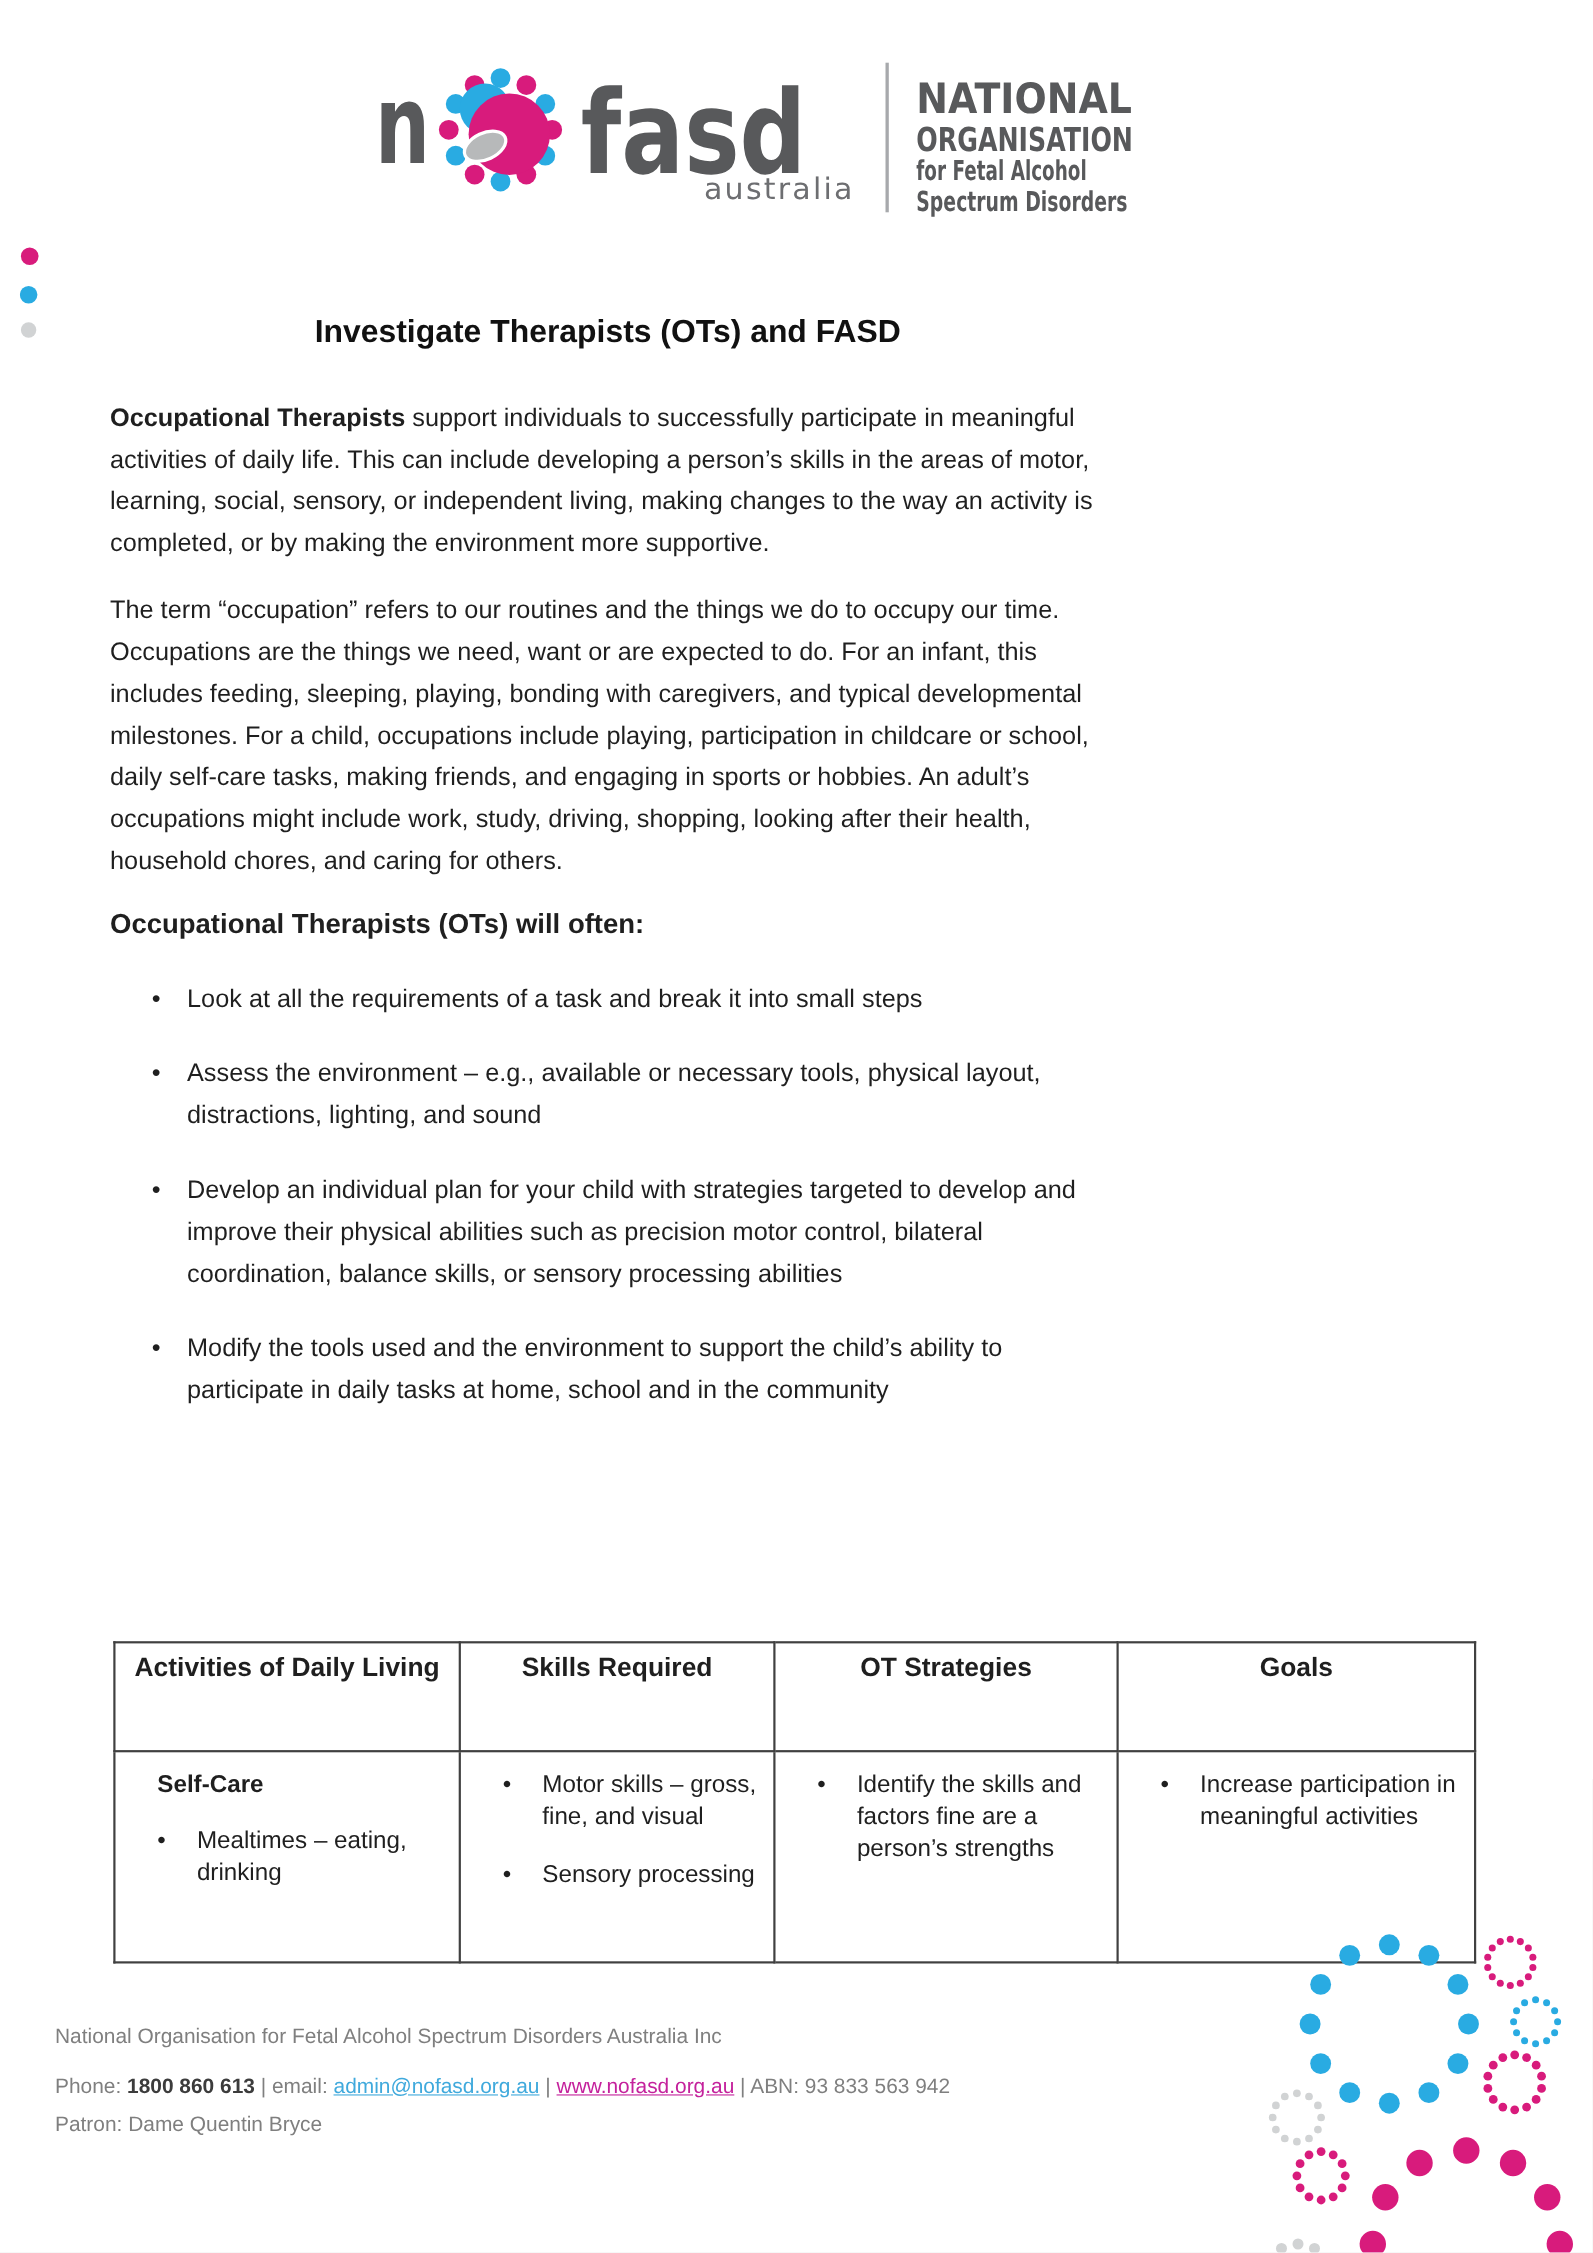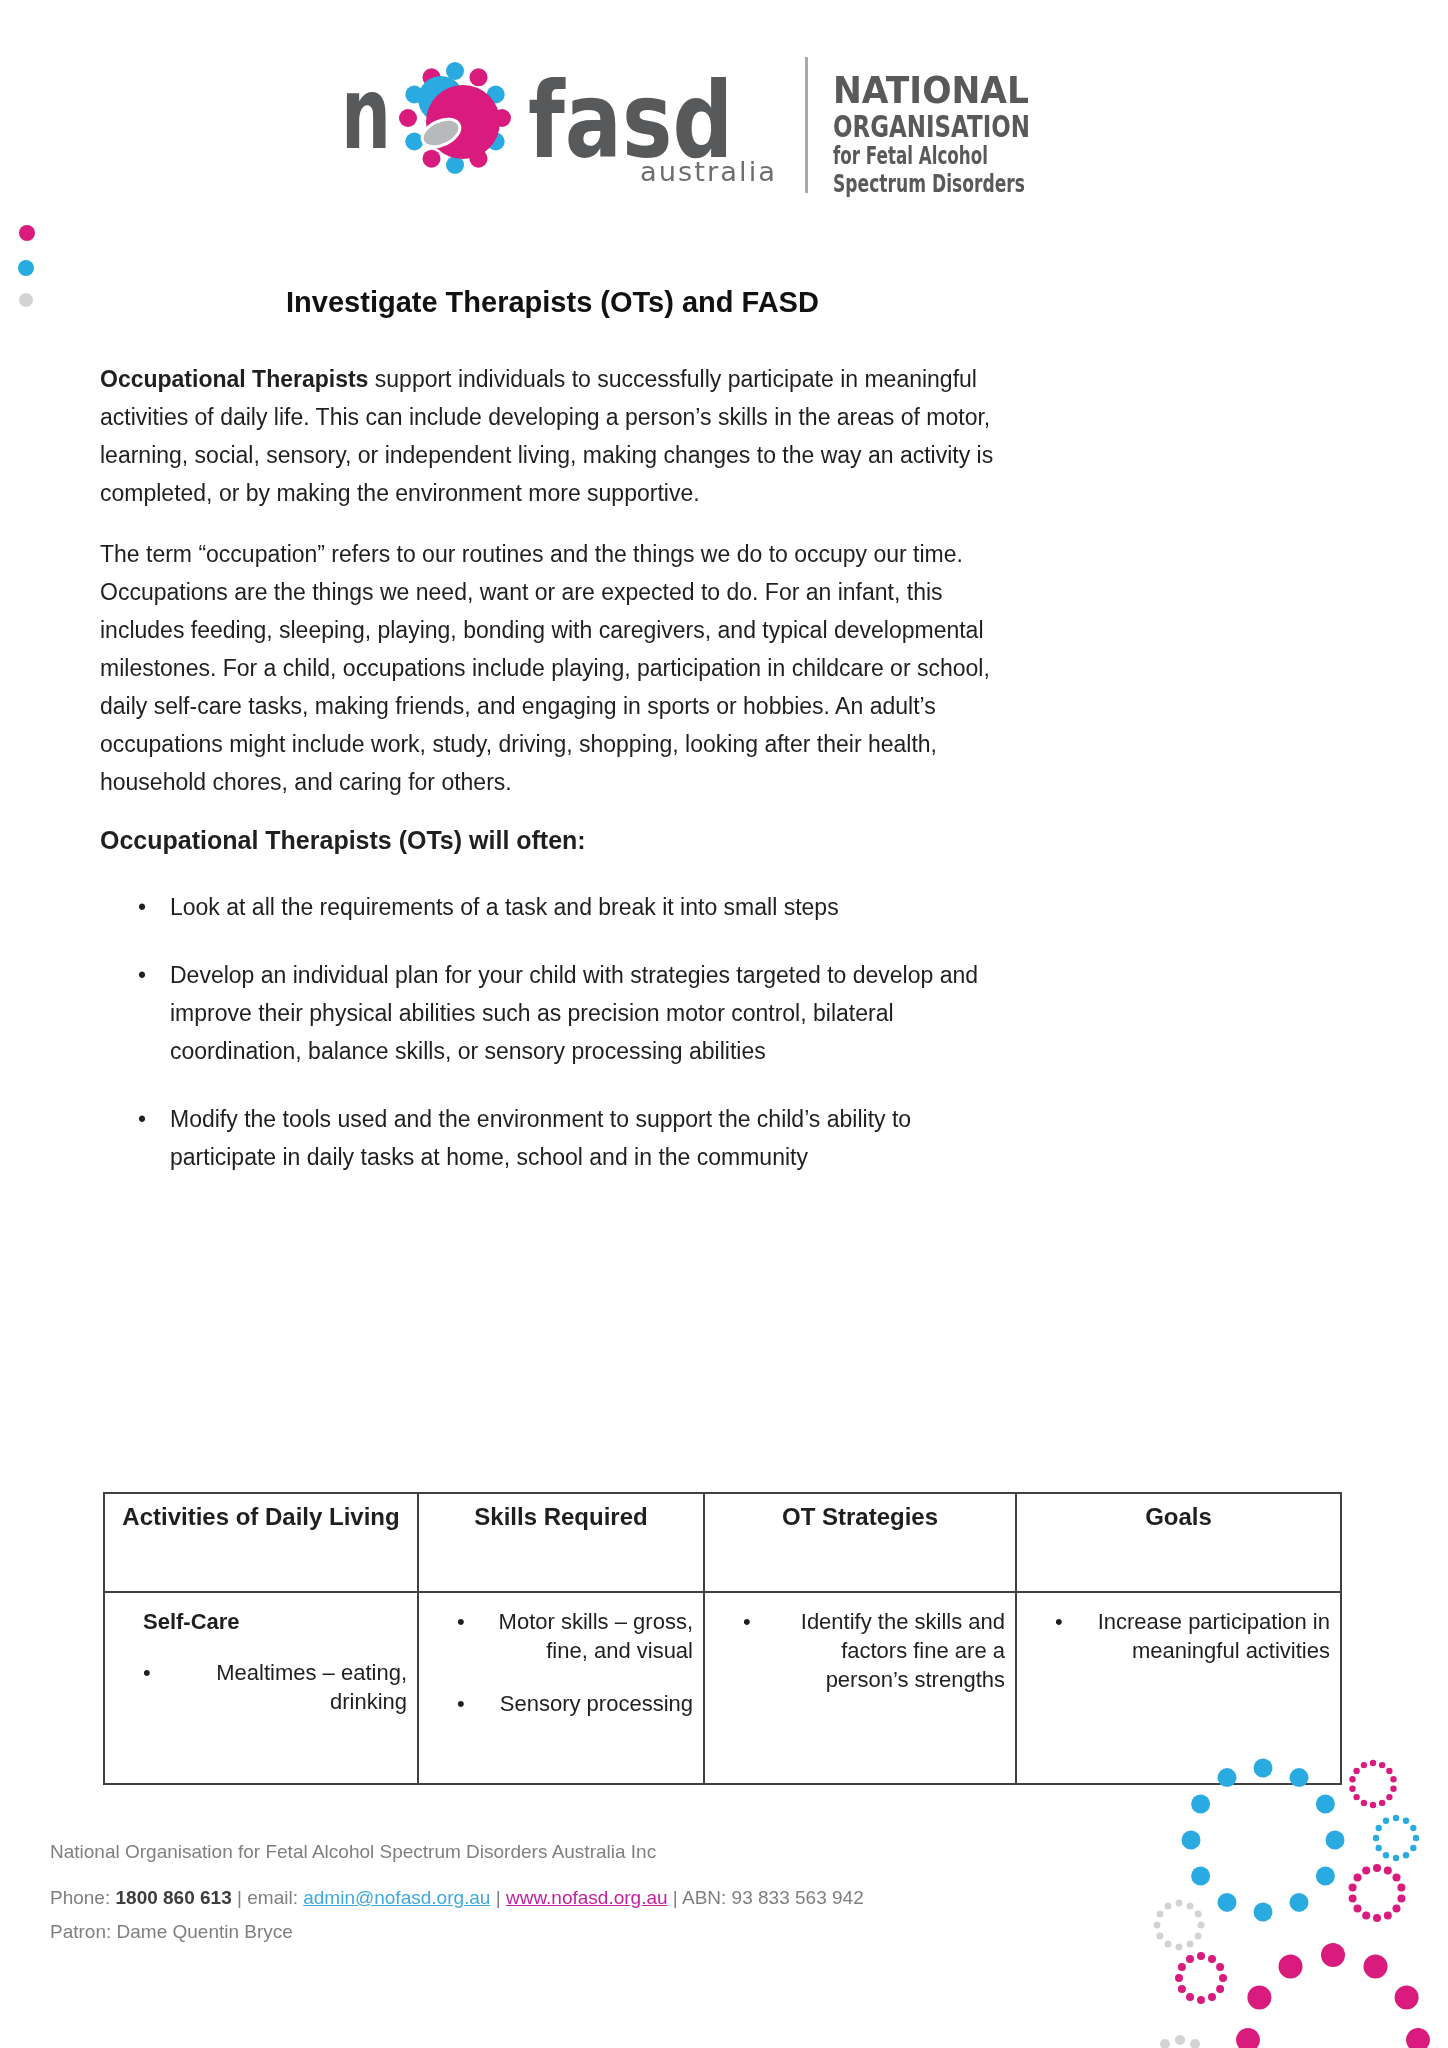--- a/index.html
+++ b/index.html
@@ -54,21 +54,21 @@
   .ot-table th{
     height:89px;padding:8px 6px 0 6px;
     font-size:24px;font-weight:bold;text-align:center;line-height:30px;
   }
   .ot-table td{height:162px;padding:14px 10px 14px 38px;font-size:22px;line-height:29px;}
   .col-1{width:314px;}
   .col-2{width:286px;}
   .col-3{width:312px;}
   .col-4{width:325px;}
   .cell-title{font-weight:bold;margin:0 0 22px 0;}
-  .cell-list{margin:0;padding:0;list-style:none;text-align:right;}
+  .cell-list{margin:0;padding:0;list-style:none;}
   .cell-list > li{position:relative;padding-left:36px;margin:0 0 24px 0;}
   .cell-list > li:last-child{margin-bottom:0;}
   .cell-list > li::before{content:"\2022";position:absolute;left:0;top:0;}
   
   .footer{position:absolute;left:50px;top:1840px;width:900px;
     font-size:19px;color:#7f7f7f;line-height:24px;}
   .footer-org{margin:0 0 22px 0;}
   .footer-contact{margin:0 0 10px 0;}
   .footer-patron{margin:0;}
   .phone-number{color:#3c3c3c;font-weight:bold;}
@@ -128,20 +128,21 @@
   <h1 class="doc-title">Investigate Therapists (OTs) and FASD</h1>
 
   <p class="para" id="p1"><b>Occupational Therapists</b><span> support individuals to successfully participate in meaningful activities of daily life.  This can include developing a person’s skills in the areas of motor, learning, social, sensory, or independent living, making changes to the way an activity is completed, or by making the environment more supportive.</span></p>
 
   <p class="para" id="p2">The term “occupation” refers to our routines and the things we do to occupy our time. Occupations are the things we need, want or are expected to do.  For an infant, this includes feeding, sleeping, playing, bonding with caregivers, and typical developmental milestones. For a child, occupations include playing, participation in childcare or school, daily self-care tasks, making friends, and engaging in sports or hobbies.  An adult’s occupations might include work, study, driving, shopping, looking after their health, household chores, and caring for others.</p>
 
   <h2 class="list-heading">Occupational Therapists (OTs) will often:</h2>
 
   <ul class="bullet-list">
     <li>Look at all the requirements of a task and break it into small steps</li>
+    <li>Assess the environment – e.g., available or necessary tools, physical layout, distractions, lighting, and sound</li>
     <li>Develop an individual plan for your child with strategies targeted to develop and improve their physical abilities such as precision motor control, bilateral coordination, balance skills, or sensory processing abilities</li>
     <li>Modify the tools used and the environment to support the child’s ability to participate in daily tasks at home, school and in the community</li>
   </ul>
 
   <table class="ot-table">
     <colgroup>
       <col class="col-1">
         <col class="col-2">
         <col class="col-3">
         <col class="col-4">

